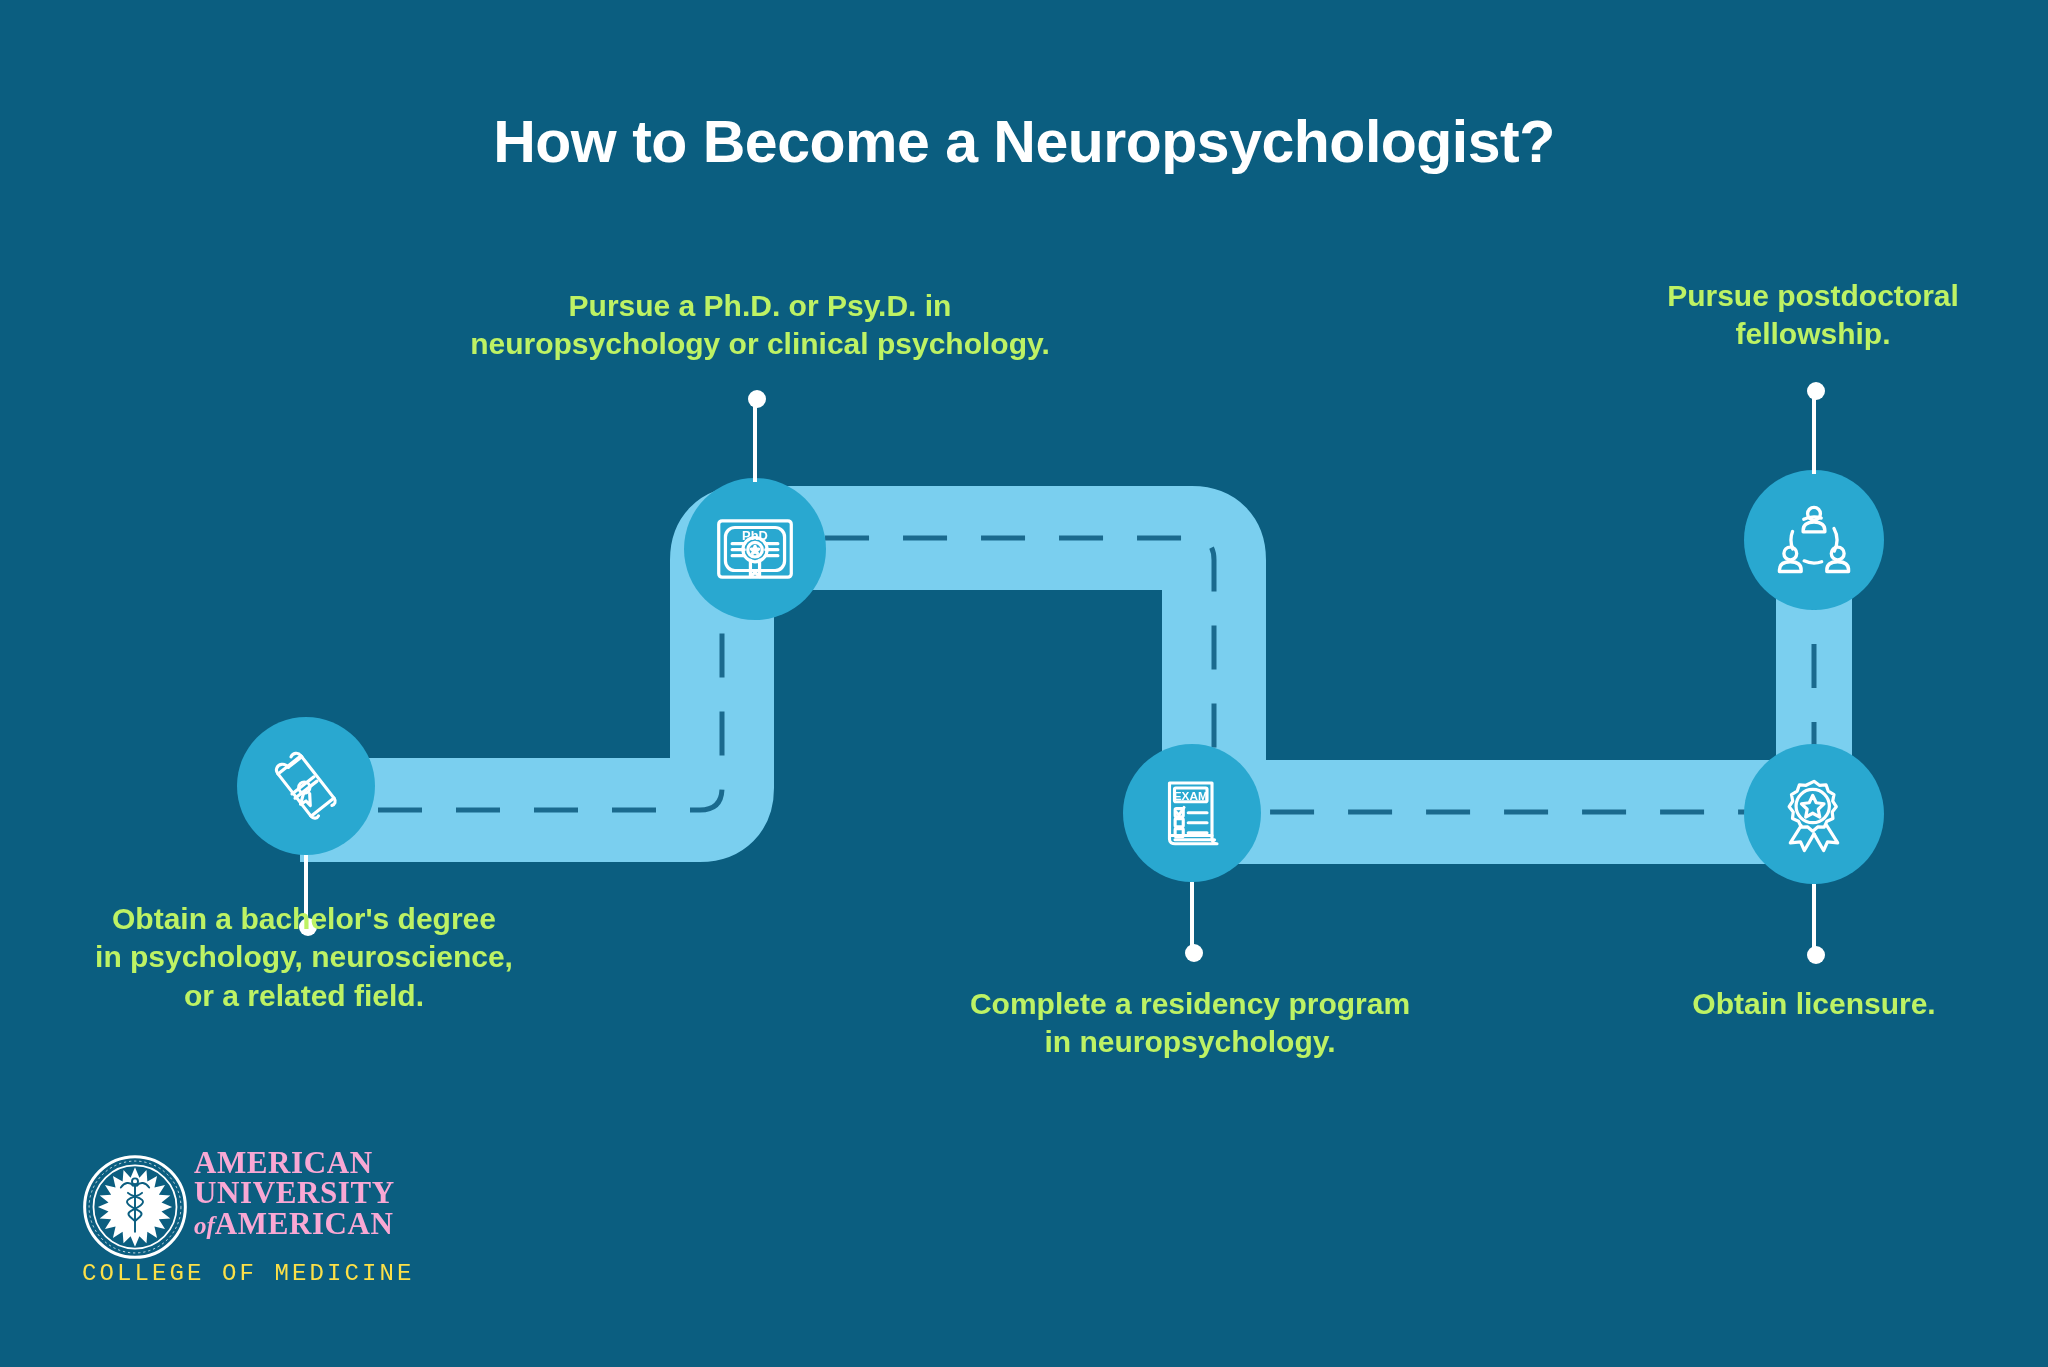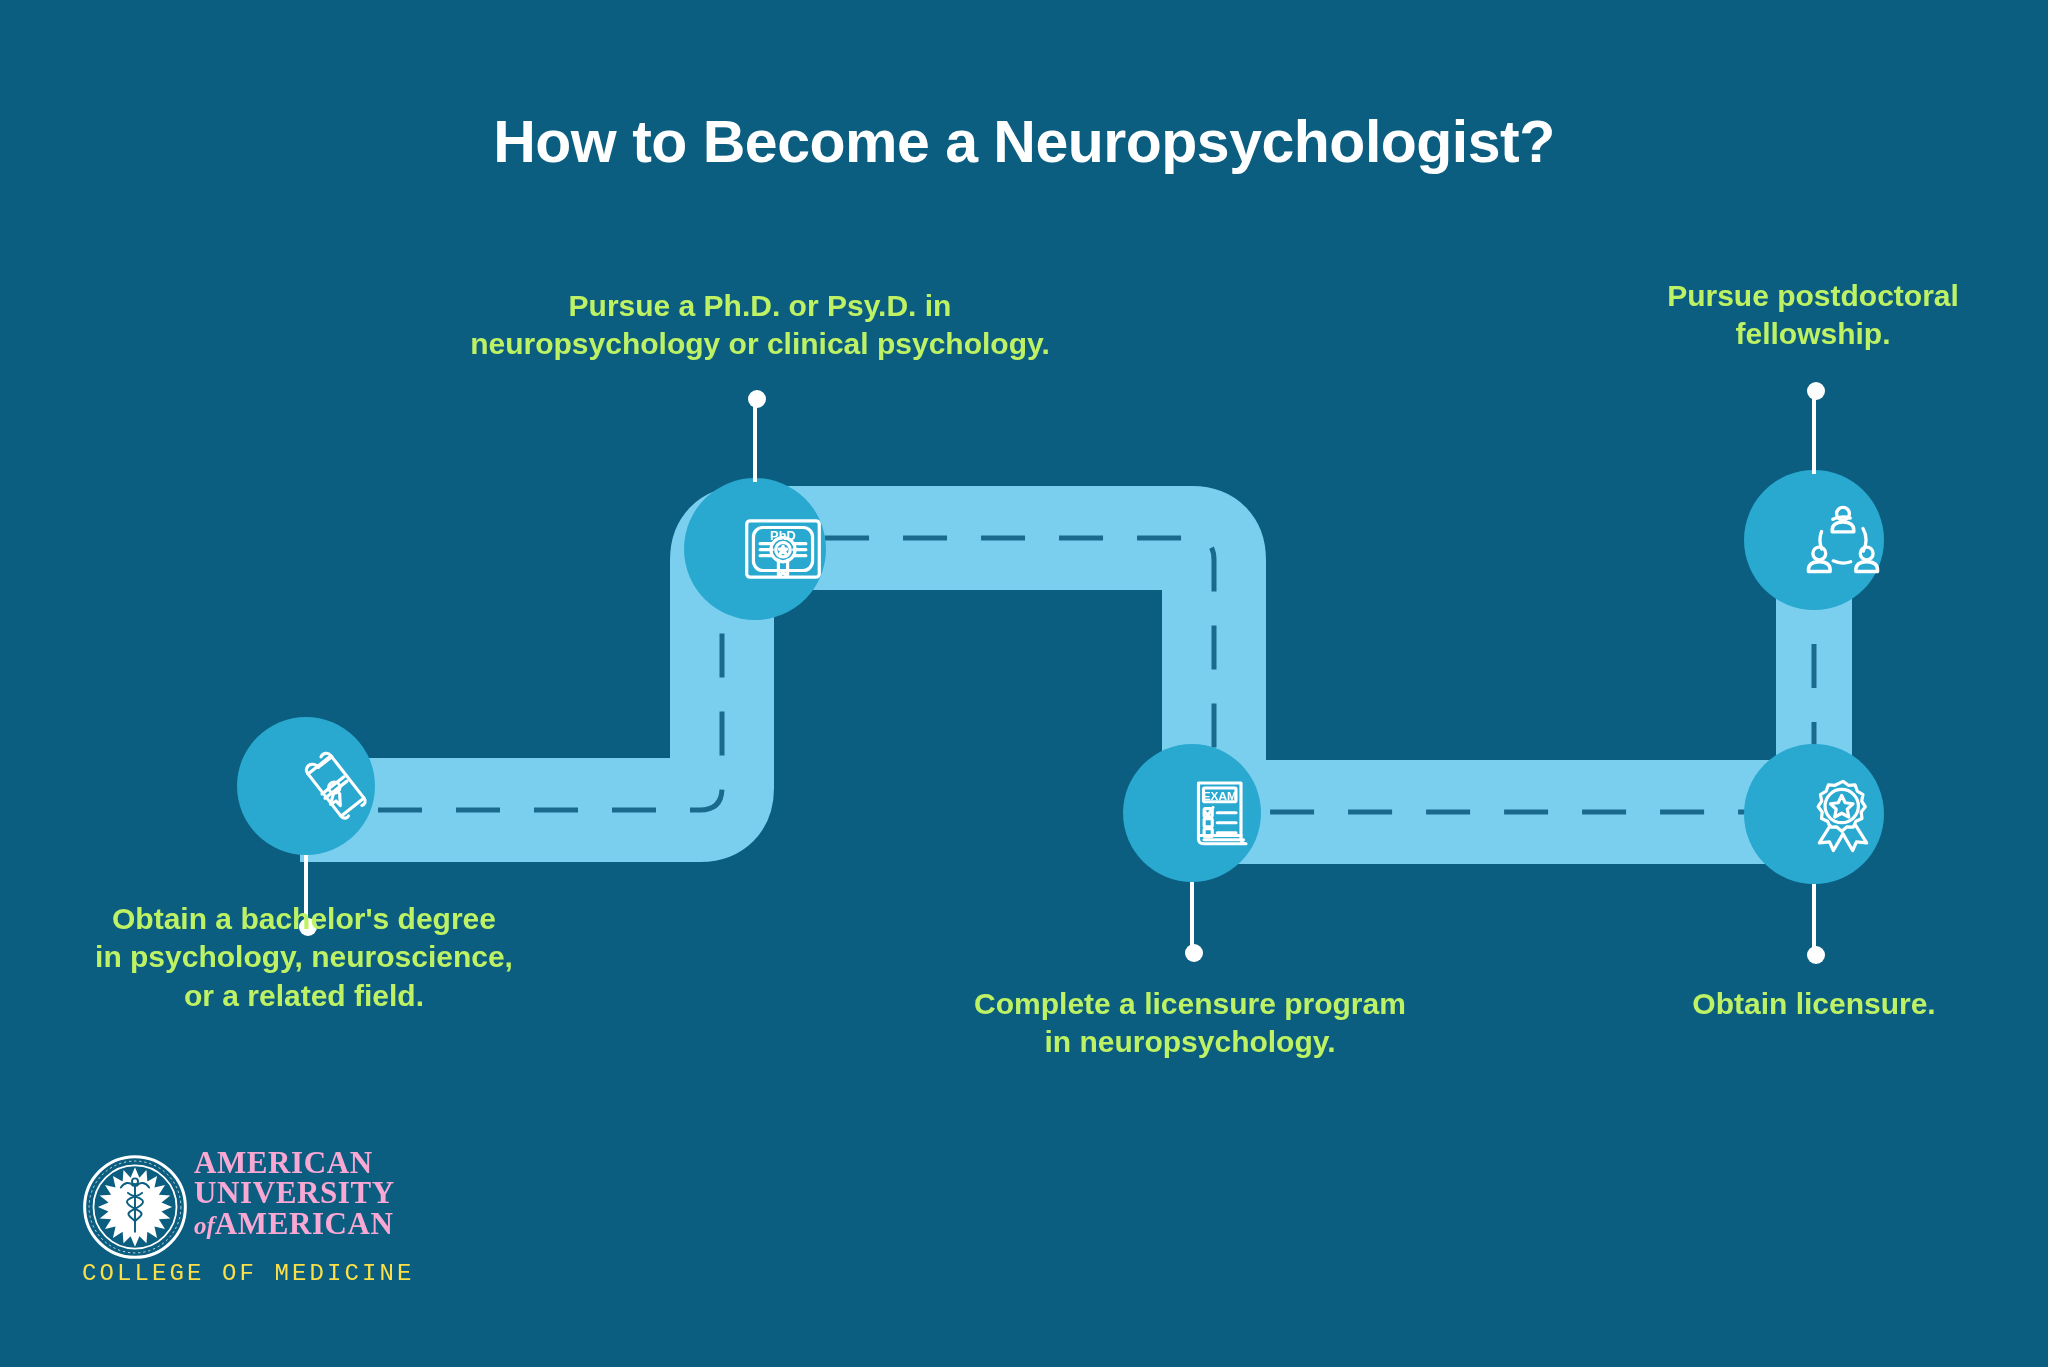--- a/index.html
+++ b/index.html
@@ -38,21 +38,21 @@
     height: 1367px;
   }
 
   
   .node {
     position: absolute;
     border-radius: 50%;
     background: #29a8d0;
     display: flex;
     align-items: center;
-    justify-content: flex-end;
+    justify-content: center;
   }
   .node svg { display: block; }
 
   
   .pin {
     position: absolute;
     width: 4px;
     background: #ffffff;
   }
   .pin-dot {
@@ -238,21 +238,21 @@
 
         <rect x="18.5" y="44.5" width="6.5" height="6.5" rx="1"></rect>
         <path d="M 29 47.8 L 44 47.8"></path>
       </g>
       <text x="31" y="21.4" fill="#ffffff" font-family="'Liberation Sans', sans-serif" font-size="9.4" font-weight="bold" text-anchor="middle">EXAM</text>
     </svg>
   </div>
   <div class="pin" style="left:1190px; top:882px; height:72px;"></div>
   <div class="pin-dot" style="left:1192px; top:944px;"></div>
   <div class="caption" style="left:870px; top:985px; width:640px;">
-    <div>Complete a licensure program</div>
+    <div>Complete a residency program</div>
     <div>in neuropsychology.</div>
   </div>
 
   <div class="node" style="left:1744px; top:470px; width:140px; height:140px;">
     <svg width="82" height="82" viewBox="0 0 64 64">
       <g fill="none" stroke="#ffffff" stroke-width="2.6" stroke-linecap="round" stroke-linejoin="round">
 
         <circle cx="32" cy="32" r="18" stroke-dasharray="14 13" stroke-dashoffset="5"></circle>
 
         <circle cx="32" cy="11.5" r="5"></circle>

